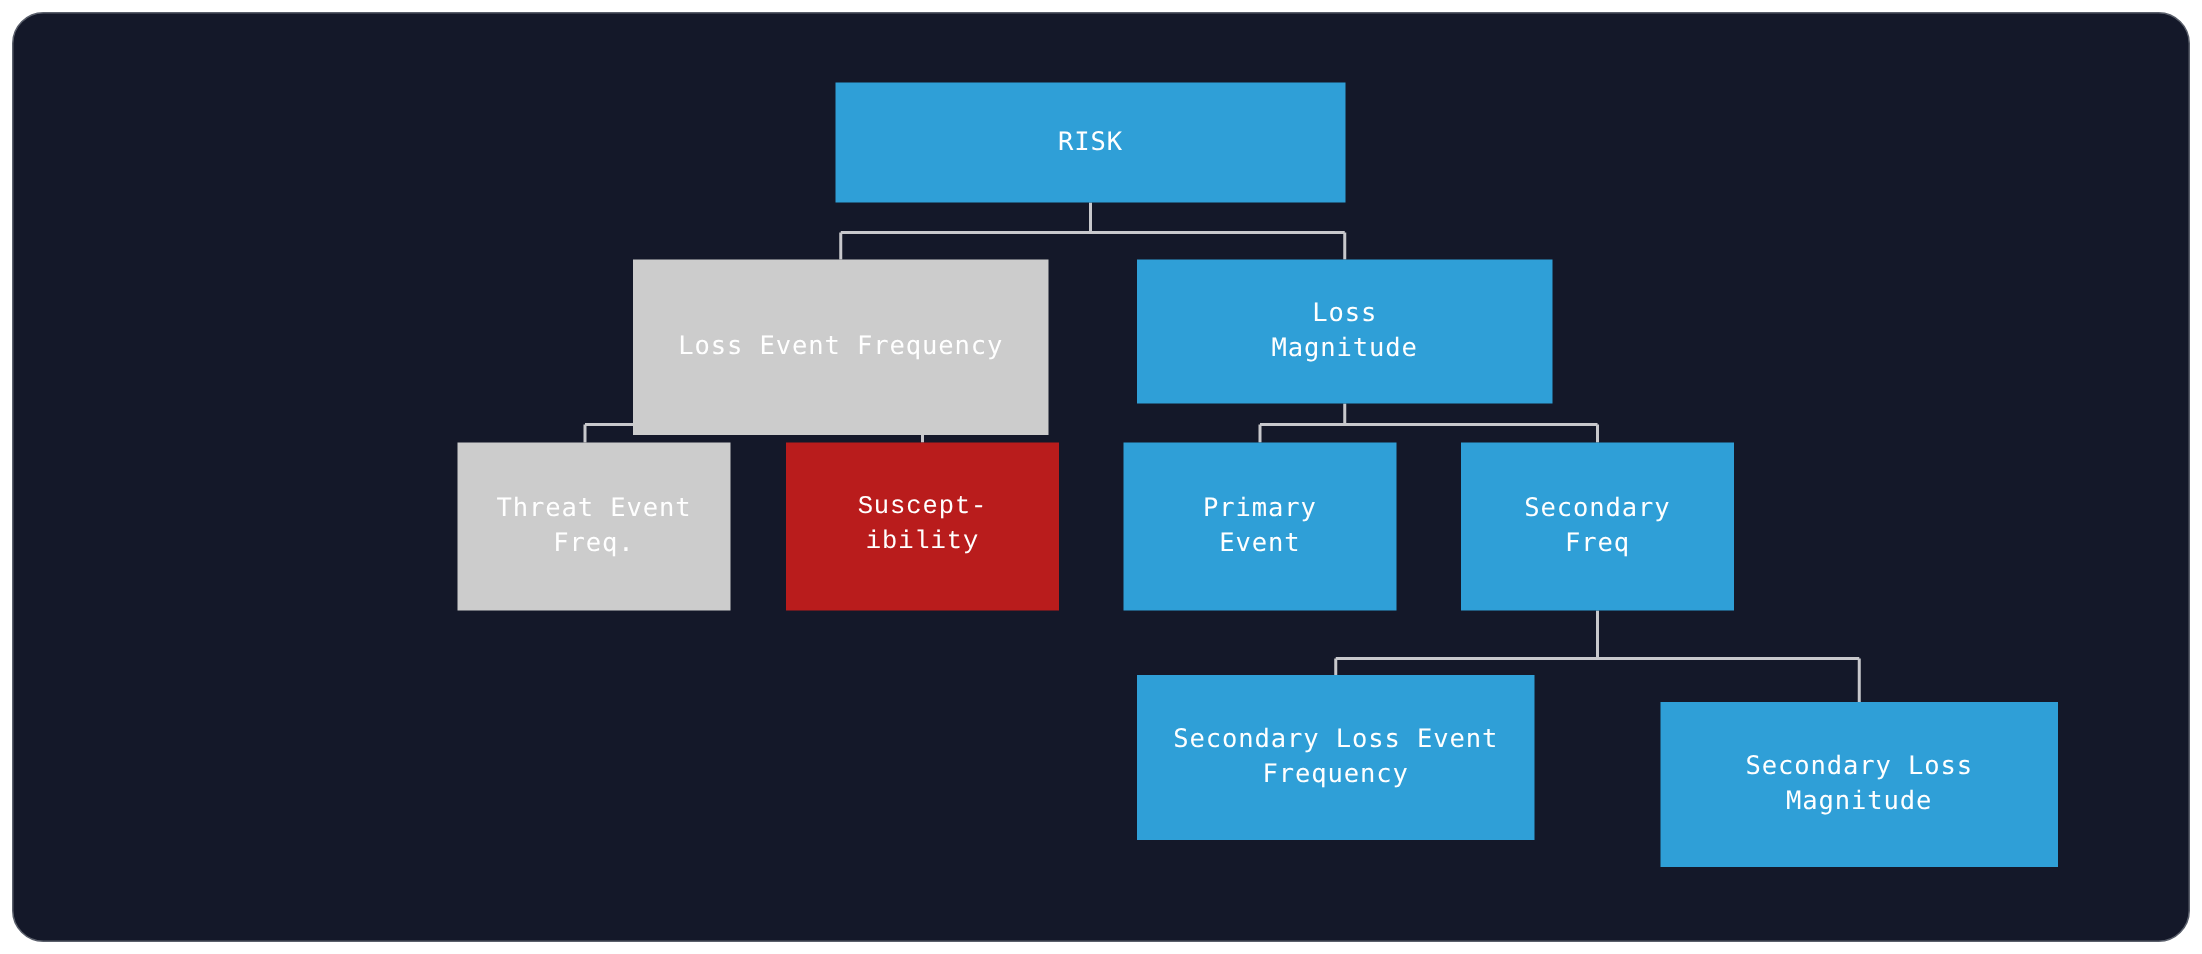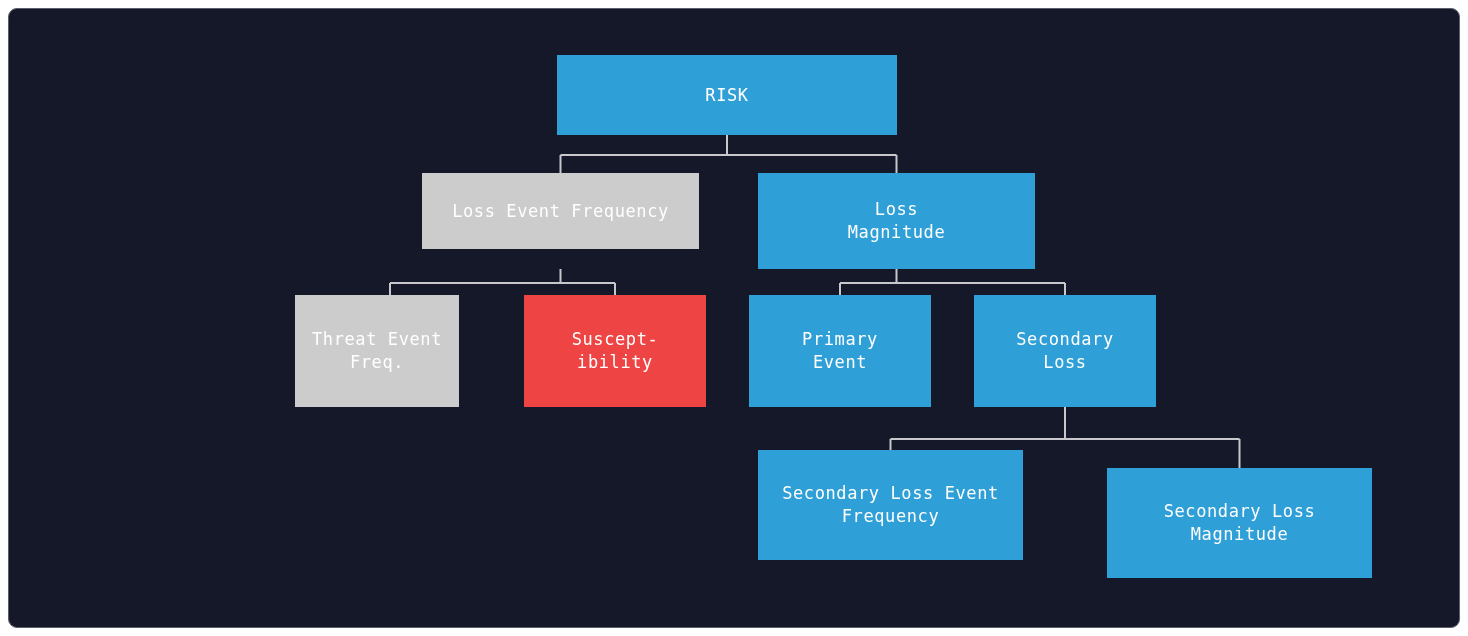--- a/index.html
+++ b/index.html
@@ -20,21 +20,21 @@
   }
   #board {
     position: absolute;
     left: 8px;
     top: 8px;
     width: 1452px;
     height: 620px;
     box-sizing: border-box;
     background: #141829;
     border: 1px solid #5a5f6b;
-    border-radius: 9px;
+    border-radius: 21px;
   }
   #connectors {
     position: absolute;
     left: 0;
     top: 0;
     width: 1452px;
     height: 620px;
     pointer-events: none;
   }
   .node {
@@ -80,30 +80,30 @@
         <line x1="831" y1="274" x2="1056" y2="274" stroke="#c8c8cc" stroke-width="2"></line>
         <line x1="831" y1="274" x2="831" y2="286" stroke="#c8c8cc" stroke-width="2"></line>
         <line x1="1056" y1="274" x2="1056" y2="286" stroke="#c8c8cc" stroke-width="2"></line>
         <line x1="1056" y1="398" x2="1056" y2="430" stroke="#c8c8cc" stroke-width="2"></line>
         <line x1="881.5" y1="430" x2="1230.5" y2="430" stroke="#c8c8cc" stroke-width="2"></line>
         <line x1="881.5" y1="430" x2="881.5" y2="459" stroke="#c8c8cc" stroke-width="2"></line>
         <line x1="1230.5" y1="430" x2="1230.5" y2="459" stroke="#c8c8cc" stroke-width="2"></line>
       </svg>
     <div id="nodes">
         <div class="node blue" style="left: 548px; top: 46px; width: 340px; height: 80px; background: rgb(47, 159, 215);"><span class="node-label">RISK</span></div>
-        <div class="node gray" style="left: 413px; top: 164px; width: 277px; height: 76px; background: rgb(204, 204, 204); justify-content: center;"><span class="node-label">Loss Event Frequency</span></div>
+        <div class="node gray" style="left: 413px; top: 164px; width: 277px; height: 117px; background: rgb(204, 204, 204); justify-content: center;"><span class="node-label">Loss Event Frequency</span></div>
         <div class="node blue" style="left: 749px; top: 164px; width: 277px; height: 96px; background: rgb(47, 159, 215);"><span class="node-label">Loss
 Magnitude</span></div>
-        <div class="node gray" style="left: 286px; top: 286px; width: 164px; height: 112px; background: rgb(204, 204, 204);"><span class="node-label">Threat Event
+        <div class="node gray" style="left: 296px; top: 286px; width: 182px; height: 112px; background: rgb(204, 204, 204);"><span class="node-label">Threat Event
 Freq.</span></div>
-        <div class="node gray" style="left: 515px; top: 286px; width: 182px; height: 112px; background: #ef4444;"><span class="node-label">Suscept-
+        <div class="node gray" style="left: 515px; top: 286px; width: 182px; height: 112px; background: #b91c1c; font-family: Liberation Mono, monospace;"><span class="node-label">Suscept-
 ibility</span></div>
         <div class="node blue" style="left: 740px; top: 286px; width: 182px; height: 112px; background: rgb(47, 159, 215);"><span class="node-label">Primary
 Event</span></div>
         <div class="node blue" style="left: 965px; top: 286px; width: 182px; height: 112px; background: rgb(47, 159, 215);"><span class="node-label">Secondary
-Loss</span></div>
+Freq</span></div>
         <div class="node blue" style="left: 749px; top: 441px; width: 265px; height: 110px; background: rgb(47, 159, 215);"><span class="node-label">Secondary Loss Event
 Frequency</span></div>
         <div class="node blue" style="left: 1098px; top: 459px; width: 265px; height: 110px; background: rgb(47, 159, 215);"><span class="node-label">Secondary Loss
 Magnitude</span></div>
       </div>
   </div>
 </div>
 
 </body></html>

